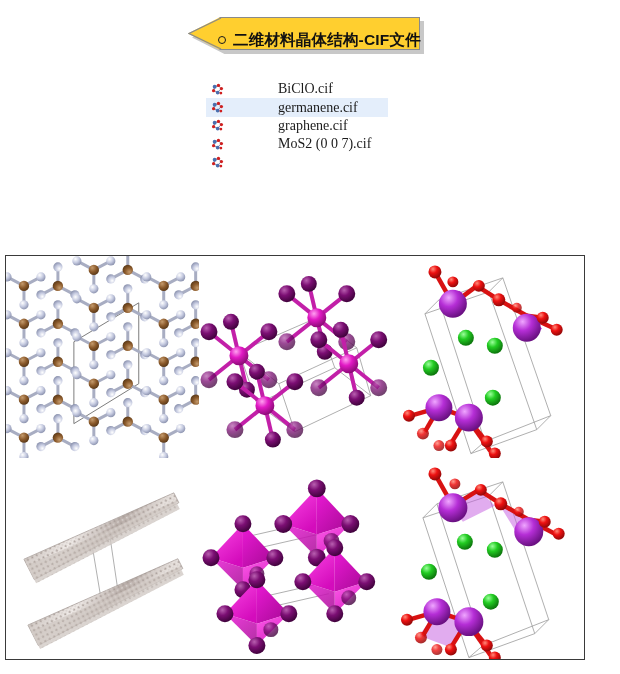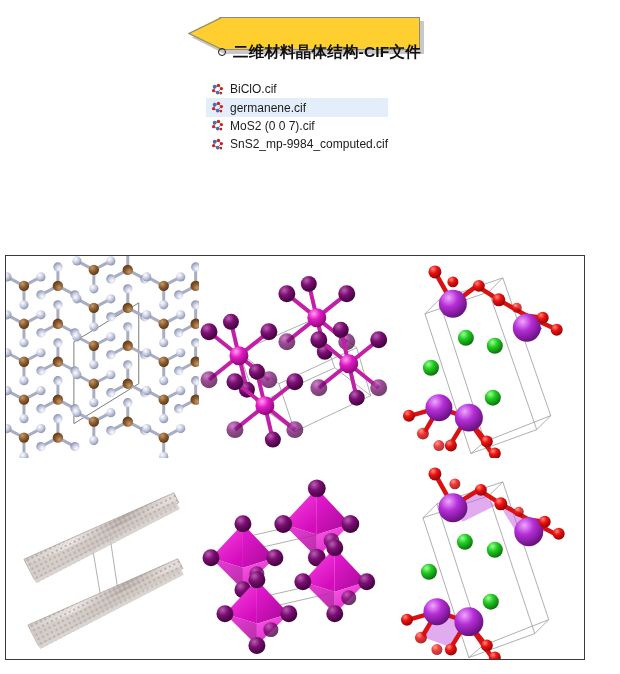--- a/index.html
+++ b/index.html
@@ -59,21 +59,21 @@
     position: absolute;
     left: 0;
     top: 0;
     width: 36px;
     height: 33px;
     pointer-events: none;
   }
   #title-banner .banner-inner {
     position: absolute;
     left: 0;
-    top: 12px;
+    top: 0;
     width: 232px;
     height: 46px;
     display: flex;
     align-items: center;
     padding-left: 30px;
     box-sizing: border-box;
   }
   #title-bullet {
     width: 6px;
     height: 6px;
@@ -109,24 +109,25 @@
     background: #e4eefb;
     width: 182px;
   }
   .file-icon {
     width: 15px;
     height: 15px;
     flex: 0 0 auto;
     margin-right: 5px;
   }
   .file-label {
-    font-size: 12px;
+    font-size: 14px;
     color: #1b1b1b;
     white-space: nowrap;
-    font-family: Liberation Sans, sans-serif;
+    font-family: Liberation Serif, serif;
+    margin-left: 48px;
   }
 
   
   #structures-panel {
     position: absolute;
     left: 5px;
     top: 255px;
     width: 580px;
     height: 405px;
     background: #ffffff;
@@ -201,20 +202,36 @@
       <circle cx="5" cy="5" r="2.1" fill="#4a6fae"></circle>
       <circle cx="9" cy="3.6" r="1.8" fill="#d01f1f"></circle>
       <circle cx="12.2" cy="7" r="1.7" fill="#d01f1f"></circle>
       <circle cx="3.8" cy="9.2" r="1.7" fill="#d01f1f"></circle>
       <circle cx="8.2" cy="11.2" r="2" fill="#4a6fae"></circle>
       <circle cx="11.6" cy="11.8" r="1.5" fill="#d01f1f"></circle>
     </svg>
     <span class="file-label">germanene.cif</span>
   </div>
 
+  <div class="file-row">
+    <svg class="file-icon" viewBox="0 0 16 16">
+      <line x1="5" y1="5" x2="9" y2="4" stroke="#7a7a9a" stroke-width="1"></line>
+      <line x1="5" y1="5" x2="4" y2="9" stroke="#7a7a9a" stroke-width="1"></line>
+      <line x1="9" y1="4" x2="12" y2="7" stroke="#7a7a9a" stroke-width="1"></line>
+      <line x1="4" y1="9" x2="8" y2="11" stroke="#7a7a9a" stroke-width="1"></line>
+      <line x1="8" y1="11" x2="12" y2="7" stroke="#7a7a9a" stroke-width="1"></line>
+      <circle cx="5" cy="5" r="2.1" fill="#4a6fae"></circle>
+      <circle cx="9" cy="3.6" r="1.8" fill="#d01f1f"></circle>
+      <circle cx="12.2" cy="7" r="1.7" fill="#d01f1f"></circle>
+      <circle cx="3.8" cy="9.2" r="1.7" fill="#d01f1f"></circle>
+      <circle cx="8.2" cy="11.2" r="2" fill="#4a6fae"></circle>
+      <circle cx="11.6" cy="11.8" r="1.5" fill="#d01f1f"></circle>
+    </svg>
+    <span class="file-label">graphene.cif</span>
+  </div>
 
   <div class="file-row">
     <svg class="file-icon" viewBox="0 0 16 16">
       <line x1="5" y1="5" x2="9" y2="4" stroke="#7a7a9a" stroke-width="1"></line>
       <line x1="5" y1="5" x2="4" y2="9" stroke="#7a7a9a" stroke-width="1"></line>
       <line x1="9" y1="4" x2="12" y2="7" stroke="#7a7a9a" stroke-width="1"></line>
       <line x1="4" y1="9" x2="8" y2="11" stroke="#7a7a9a" stroke-width="1"></line>
       <line x1="8" y1="11" x2="12" y2="7" stroke="#7a7a9a" stroke-width="1"></line>
       <circle cx="5" cy="5" r="2.1" fill="#4a6fae"></circle>
       <circle cx="9" cy="3.6" r="1.8" fill="#d01f1f"></circle>
@@ -234,21 +251,20 @@
       <line x1="9" y1="4" x2="12" y2="7" stroke="#7a7a9a" stroke-width="1"></line>
       <line x1="4" y1="9" x2="8" y2="11" stroke="#7a7a9a" stroke-width="1"></line>
       <line x1="8" y1="11" x2="12" y2="7" stroke="#7a7a9a" stroke-width="1"></line>
       <circle cx="5" cy="5" r="2.1" fill="#4a6fae"></circle>
       <circle cx="9" cy="3.6" r="1.8" fill="#d01f1f"></circle>
       <circle cx="12.2" cy="7" r="1.7" fill="#d01f1f"></circle>
       <circle cx="3.8" cy="9.2" r="1.7" fill="#d01f1f"></circle>
       <circle cx="8.2" cy="11.2" r="2" fill="#4a6fae"></circle>
       <circle cx="11.6" cy="11.8" r="1.5" fill="#d01f1f"></circle>
     </svg>
-    <span class="file-label">SnS2_mp-9984_computed.cif</span>
   </div>
 
 </div>
 
 <div id="structures-panel">
   <div id="structures-grid">
 
     <div class="struct-cell">
       <svg viewBox="0 0 193 202" preserveAspectRatio="xMidYMid slice">
         <defs>

